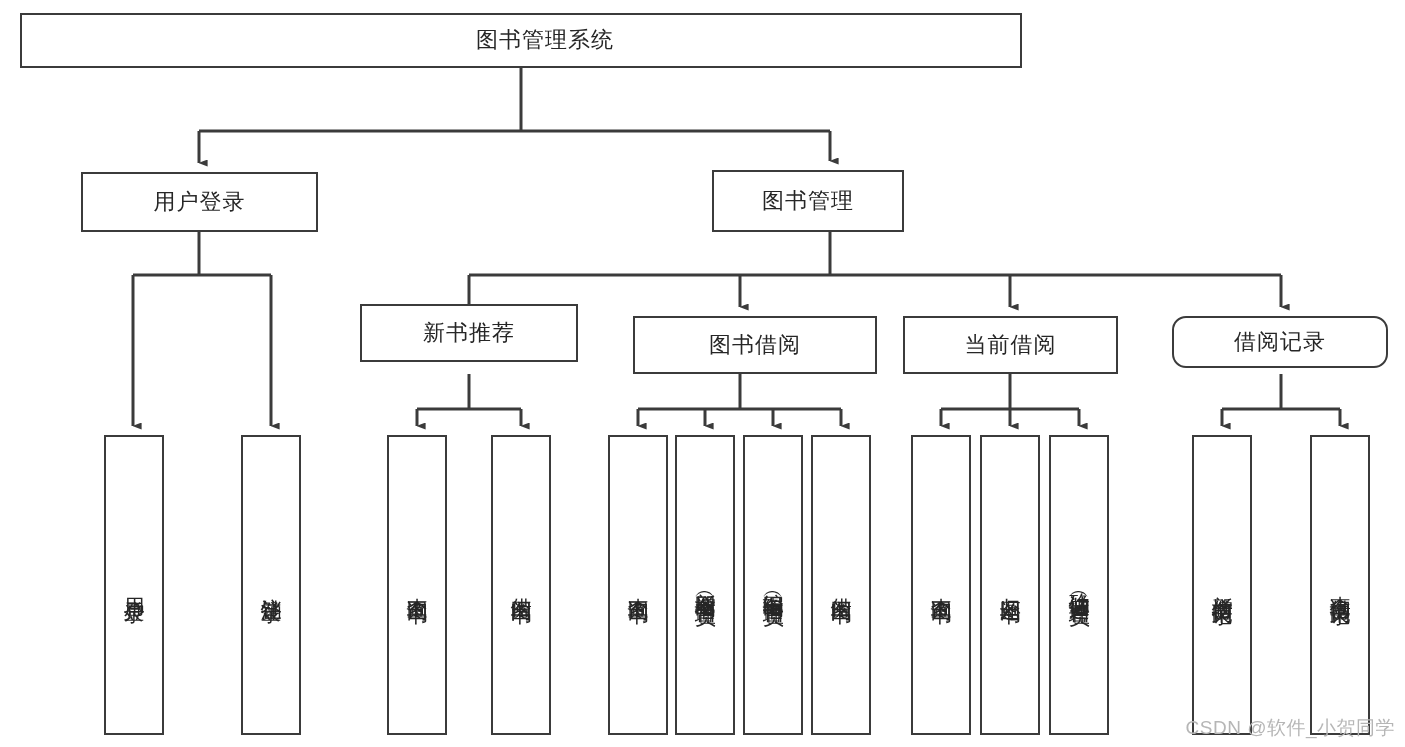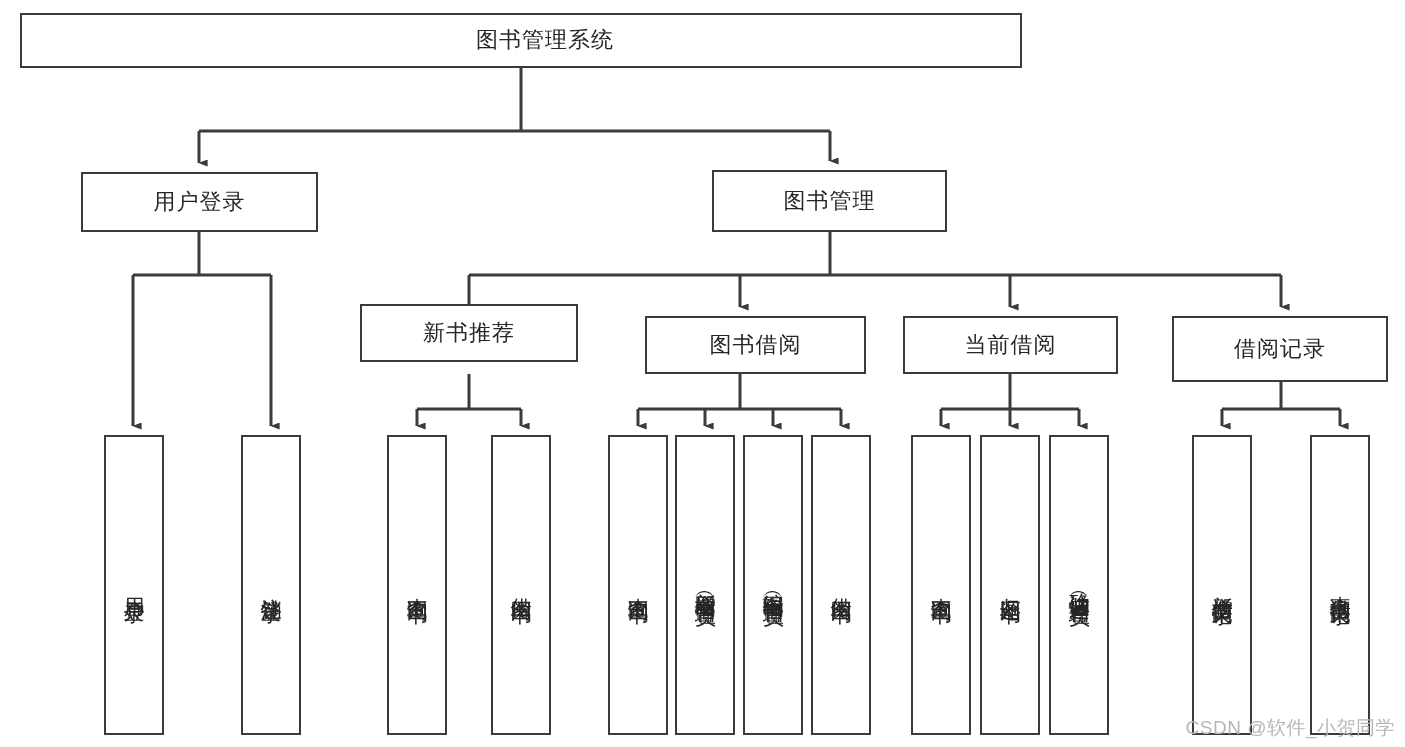--- a/index.html
+++ b/index.html
@@ -117,34 +117,34 @@
     </g>
   </svg>
 
   <div class="node horiz" style="left:20px; top:13px; width:1002px; height:55px;padding-left:48px;">
     <span>图书管理系统</span>
   </div>
 
   <div class="node horiz" style="left:81px; top:172px; width:237px; height:60px;">
     <span>用户登录</span>
   </div>
-  <div class="node horiz" style="left:712px; top:170px; width:235px; height:62px;">
+  <div class="node horiz" style="left:712px; top:170px; width:192px; height:62px;">
     <span>图书管理</span>
   </div>
 
   <div class="node horiz" style="left:360px; top:304px; width:218px; height:58px;">
     <span>新书推荐</span>
   </div>
-  <div class="node horiz" style="left:633px; top:316px; width:221px; height:58px;margin-left:12px;">
+  <div class="node horiz" style="left:633px; top:316px; width:244px; height:58px;">
     <span>图书借阅</span>
   </div>
   <div class="node horiz" style="left:903px; top:316px; width:215px; height:58px;">
     <span>当前借阅</span>
   </div>
-  <div class="node horiz" style="left:1172px; top:316px; width:216px; height:66px;">
+  <div class="node horiz" style="left:1172px; top:316px; width:216px; height:52px;border-radius:14px;">
     <span>借阅记录</span>
   </div>
 
   <div class="node vert" style="left:104px; top:435px; width:60px; height:300px;">
     <span class="vtext">用户登录</span>
   </div>
   <div class="node vert" style="left:241px; top:435px; width:60px; height:300px;">
     <span class="vtext">注销登录</span>
   </div>
 

